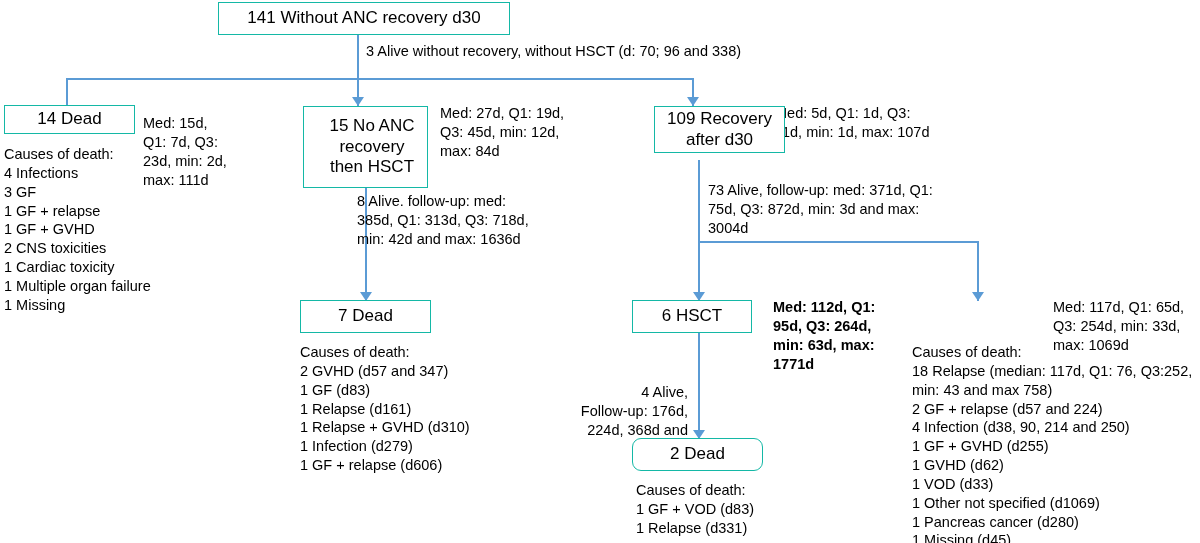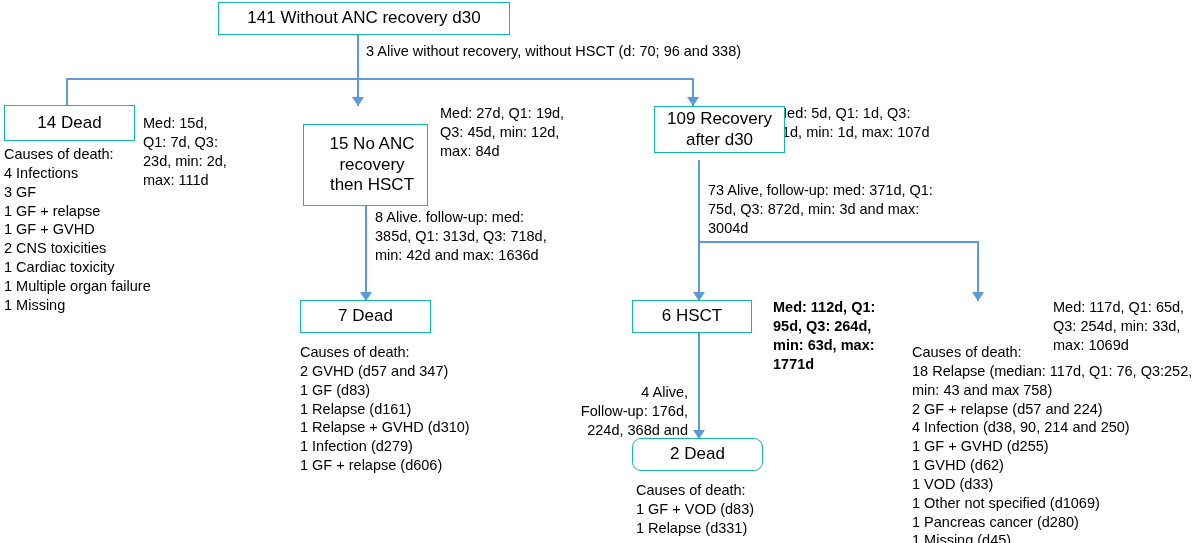--- a/index.html
+++ b/index.html
@@ -85,23 +85,23 @@
   <div class="arrow" style="left:693px; top:292px;"></div>
 
   <div class="conn v" style="left:977px; top:241px; height:60px;"></div>
   <div class="arrow" style="left:972px; top:292px;"></div>
 
   <div class="conn v" style="left:698px; top:333px; height:105px;"></div>
   <div class="arrow" style="left:693px; top:430px;"></div>
 
   <div class="node" style="left:218px; top:2px; width:292px; height:33px;">141 Without ANC recovery d30</div>
 
-  <div class="node" style="left:4px; top:105px; width:131px; height:36px;">14 Dead</div>
+  <div class="node" style="left:4px; top:105px; width:131px; height:29px;">14 Dead</div>
 
-  <div class="node" style="left:303px; top:124px; width:125px; height:82px; white-space:pre-line;padding-left:13px;">15 No ANC
+  <div class="node" style="left:303px; top:106px; width:125px; height:82px; white-space:pre-line;padding-left:13px;">15 No ANC
 recovery
 then HSCT</div>
 
   <div class="node" style="left:654px; top:106px; width:131px; height:47px; white-space:pre-line;">109 Recovery
 after d30</div>
 
   <div class="node" style="left:300px; top:300px; width:131px; height:33px;">7 Dead</div>
 
   <div class="node" style="left:632px; top:300px; width:120px; height:33px;">6 HSCT</div>
 
@@ -122,21 +122,21 @@
 1 GF + GVHD
 2 CNS toxicities
 1 Cardiac toxicity
 1 Multiple organ failure
 1 Missing</div>
 
   <div class="note" style="left:440px; top:104px; width:185px;">Med: 27d, Q1: 19d,
 Q3: 45d, min: 12d,
 max: 84d</div>
 
-  <div class="note" style="left:375px; top:192px; width:250px;margin-top:16px;">8 Alive. follow-up: med:
+  <div class="note" style="left:357px; top:192px; width:250px;">8 Alive. follow-up: med:
 385d, Q1: 313d, Q3: 718d,
 min: 42d and max: 1636d</div>
 
   <div class="note" style="left:300px; top:343px; width:260px;">Causes of death:
 2 GVHD (d57 and 347)
 1 GF (d83)
 1 Relapse (d161)
 1 Relapse + GVHD (d310)
 1 Infection (d279)
 1 GF + relapse (d606)</div>

